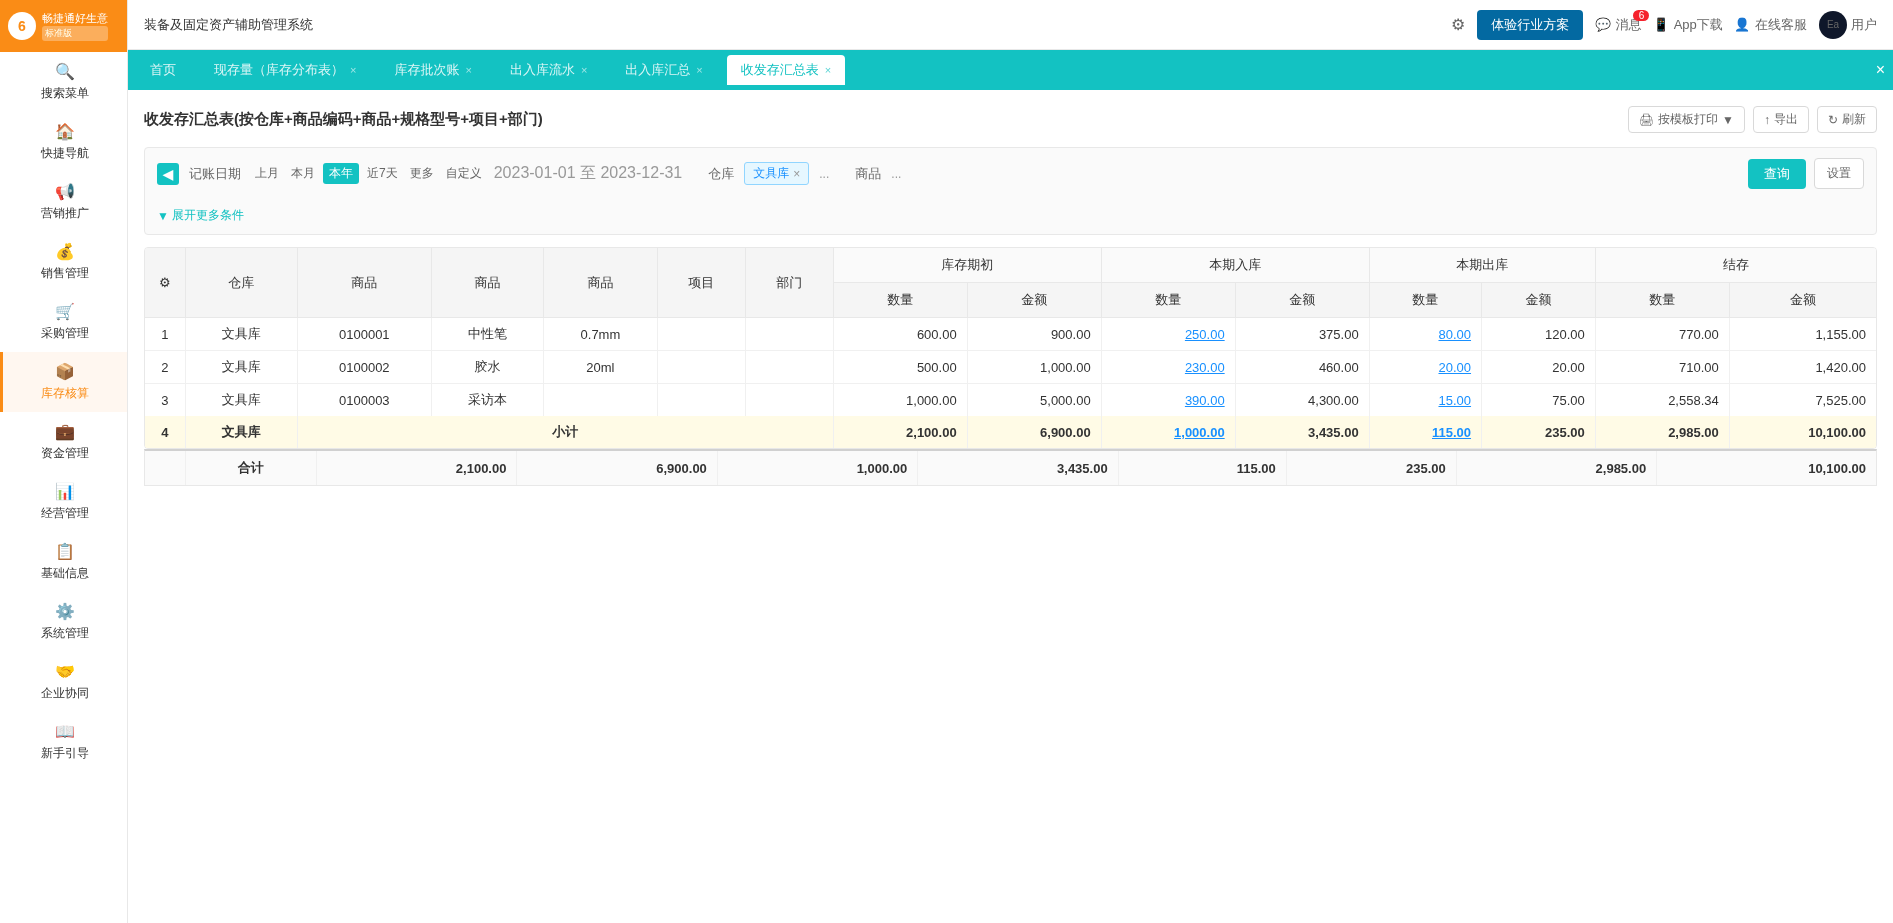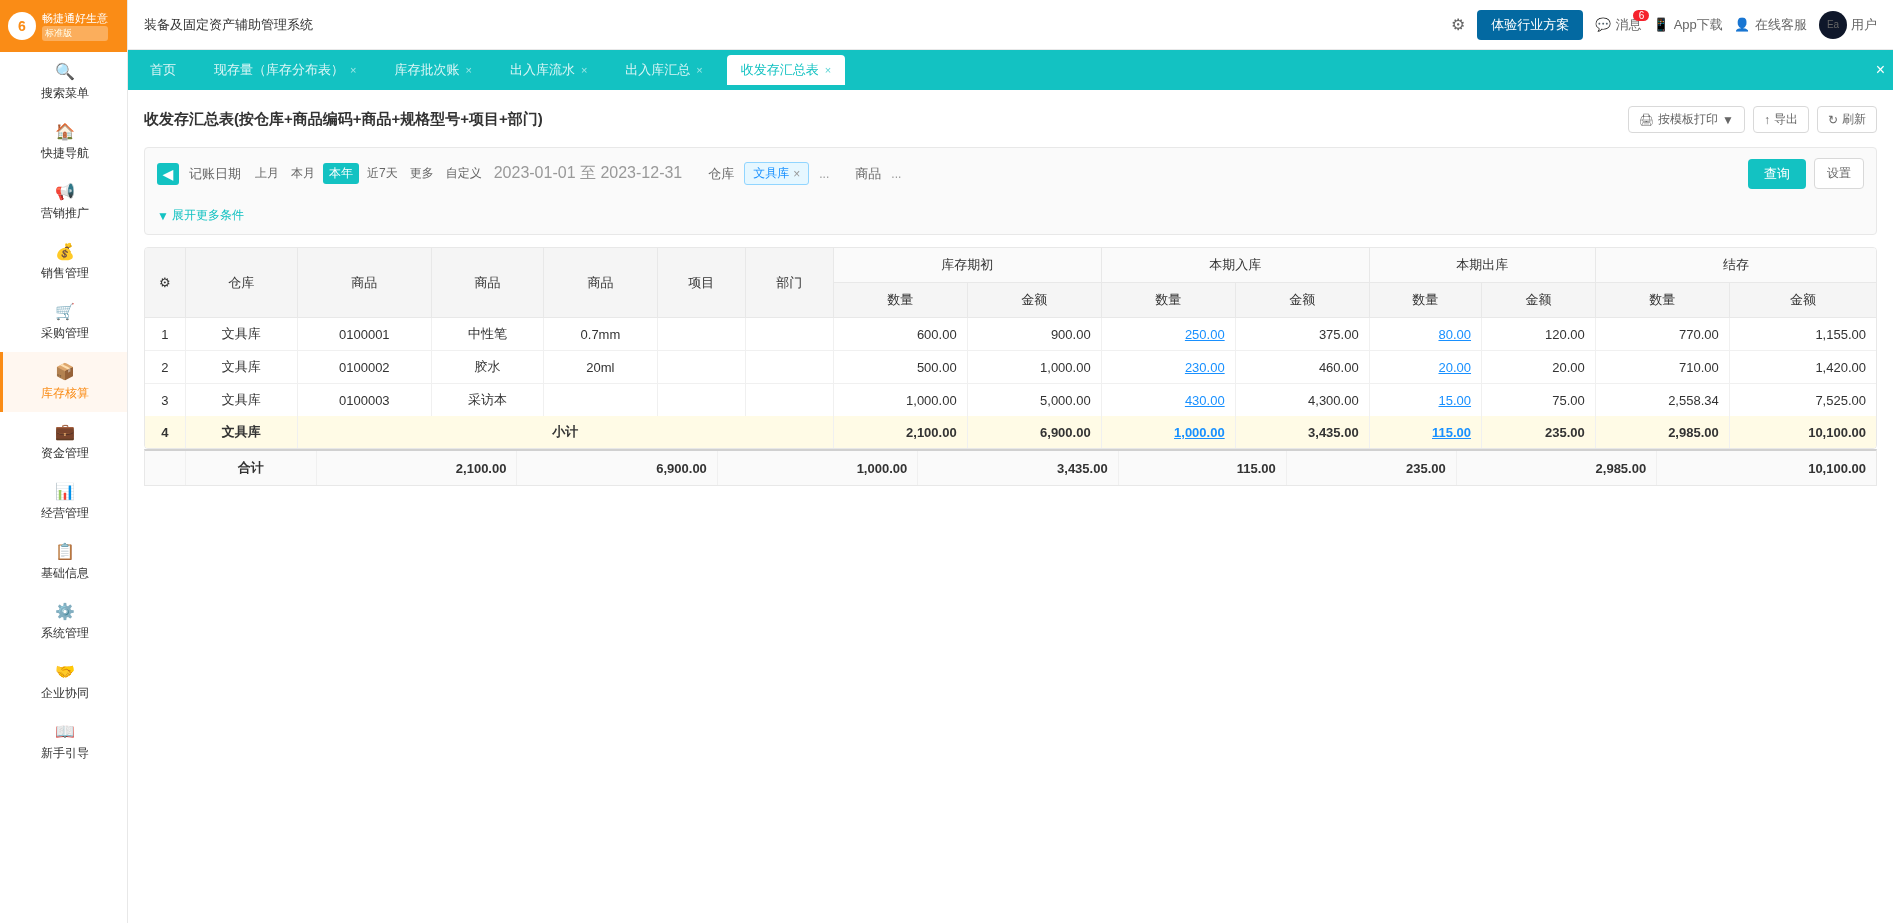--- a/index.html
+++ b/index.html
@@ -318,21 +318,21 @@
               <tr>
       <td>3</td>
       <td>文具库</td>
       <td>0100003</td>
       <td>采访本</td>
       <td></td>
       <td></td>
       <td></td>
       <td class="num-col">1,000.00</td>
       <td class="num-col">5,000.00</td>
-      <td class="num-col link-cell">430.00</td>
+      <td class="num-col link-cell">390.00</td>
       <td class="num-col">4,300.00</td>
       <td class="num-col link-cell">15.00</td>
       <td class="num-col">75.00</td>
       <td class="num-col">2,558.34</td>
       <td class="num-col">7,525.00</td>
     </tr>
             </tbody>
           <tfoot>
             <tr class="subtotal-row" style="background:#fffbe6;">
               <td>4</td>

